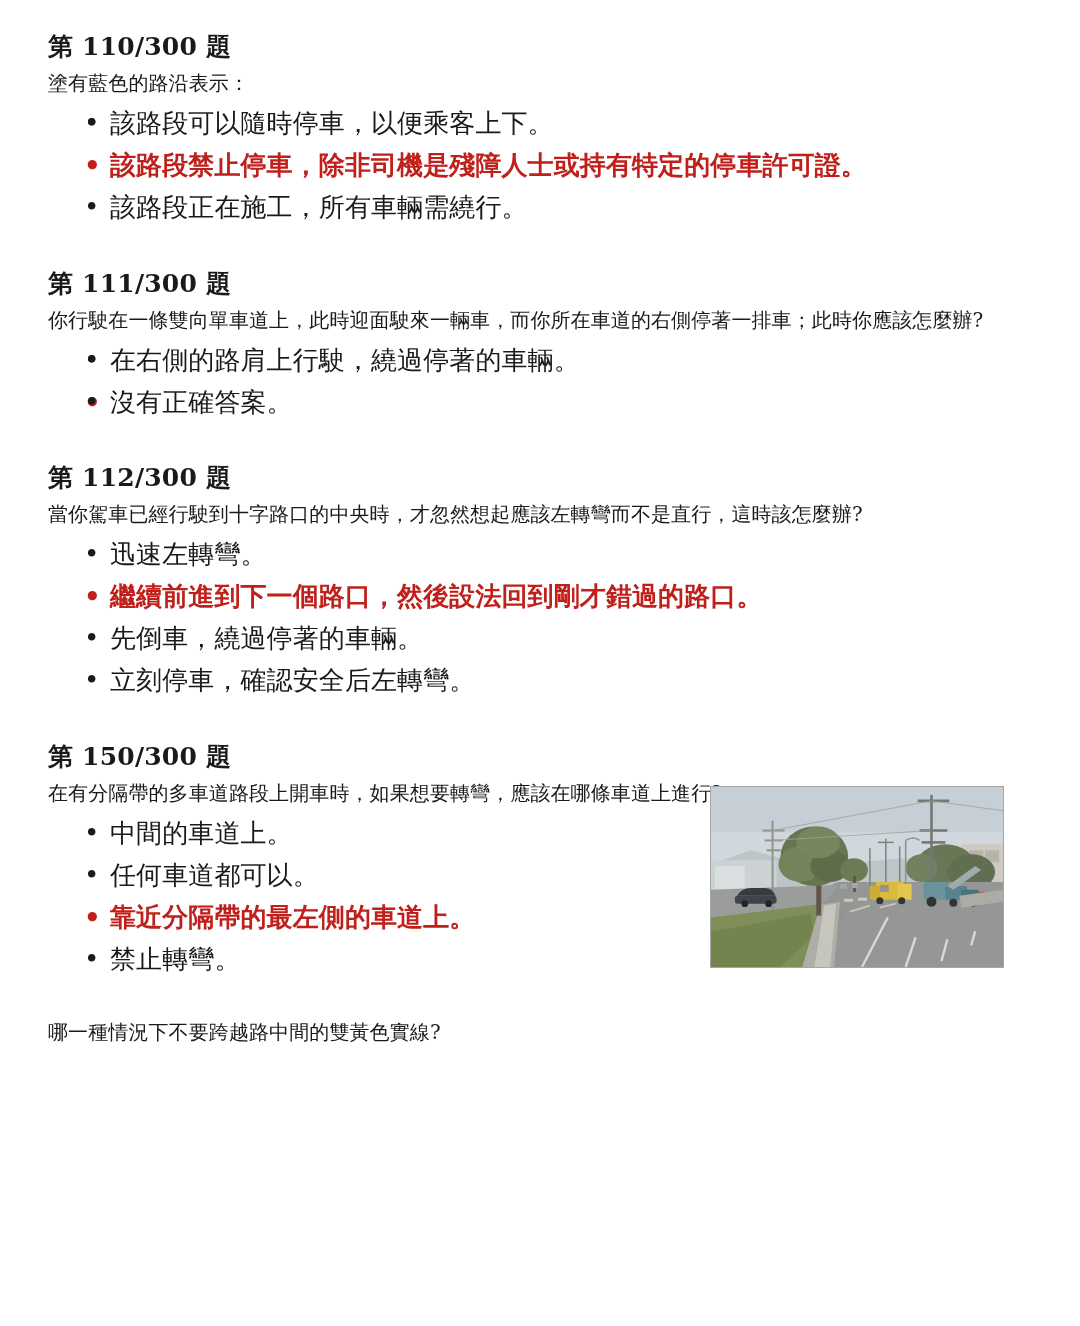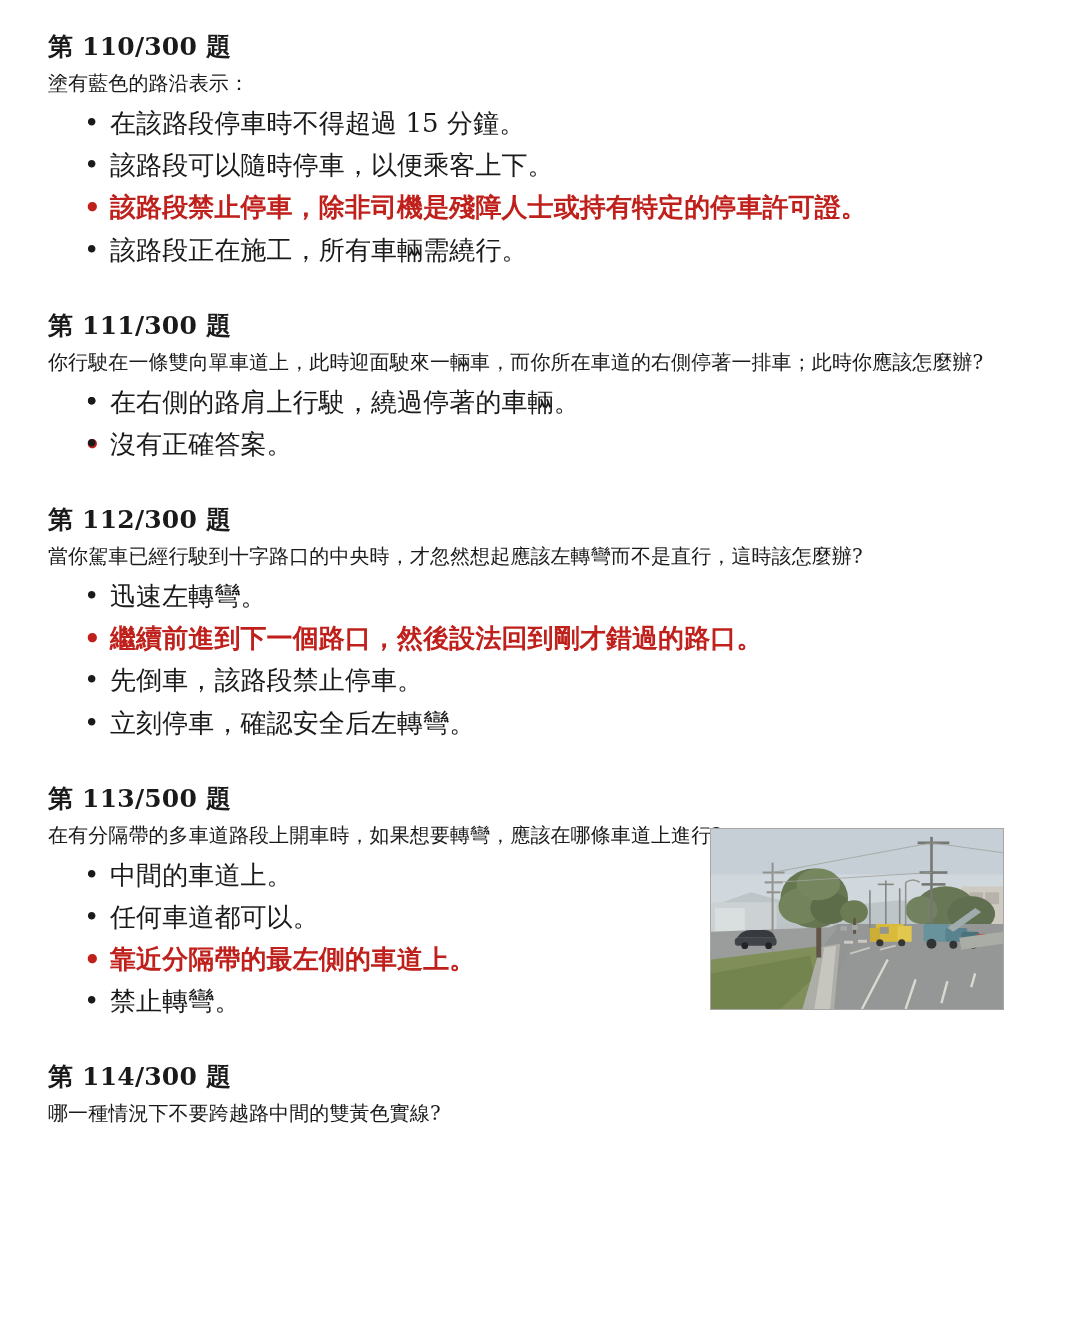--- a/index.html
+++ b/index.html
@@ -95,21 +95,20 @@
 <body>
 
 <div class="page">
 
   <section class="qblock">
     <h2 class="q-heading">第 110/300 題</h2>
     <p class="q-stem">塗有藍色的路沿表示：</p>
     <ul class="options">
       <li class="option">
         <span class="bullet">•</span>
-        <span>在該路段停車時不得超過 15 分鐘。</span>
       </li>
       <li class="option">
         <span class="bullet">•</span>
         <span>該路段可以隨時停車，以便乘客上下。</span>
       </li>
       <li class="option correct">
         <span class="bullet">•</span>
         <span>該路段禁止停車，除非司機是殘障人士或持有特定的停車許可證。</span>
       </li>
       <li class="option">
@@ -147,31 +146,31 @@
       <li class="option">
         <span class="bullet">•</span>
         <span>迅速左轉彎。</span>
       </li>
       <li class="option correct">
         <span class="bullet">•</span>
         <span>繼續前進到下一個路口，然後設法回到剛才錯過的路口。</span>
       </li>
       <li class="option">
         <span class="bullet">•</span>
-        <span>先倒車，該路段禁止停車。</span>
+        <span>先倒車，繞過停著的車輛。</span>
       </li>
       <li class="option">
         <span class="bullet">•</span>
         <span>立刻停車，確認安全后左轉彎。</span>
       </li>
     </ul>
   </section>
 
   <section class="qblock with-figure">
-    <h2 class="q-heading">第 113/500 題</h2>
+    <h2 class="q-heading">第 150/300 題</h2>
     <p class="q-stem">在有分隔帶的多車道路段上開車時，如果想要轉彎，應該在哪條車道上進行?</p>
 
     <div class="figure">
       <svg viewBox="0 0 294 182" preserveAspectRatio="none">
 
         <rect x="0" y="0" width="294" height="95" fill="#cfd6db"></rect>
         <rect x="0" y="0" width="294" height="46" fill="#c3ccd4"></rect>
 
         <path d="M0 78 L40 64 L78 74 L110 70 L150 76 L190 72 L240 78 L294 72 L294 96 L0 96 Z" fill="#b9c2c6"></path>
 
@@ -307,17 +306,16 @@
         <span>靠近分隔帶的最左側的車道上。</span>
       </li>
       <li class="option">
         <span class="bullet">•</span>
         <span>禁止轉彎。</span>
       </li>
     </ul>
   </section>
 
   <section class="qblock">
-    <h2 class="q-heading">第 114/300 題</h2>
     <p class="q-stem">哪一種情況下不要跨越路中間的雙黃色實線?</p>
   </section>
 
 </div>
 
 </body></html>

